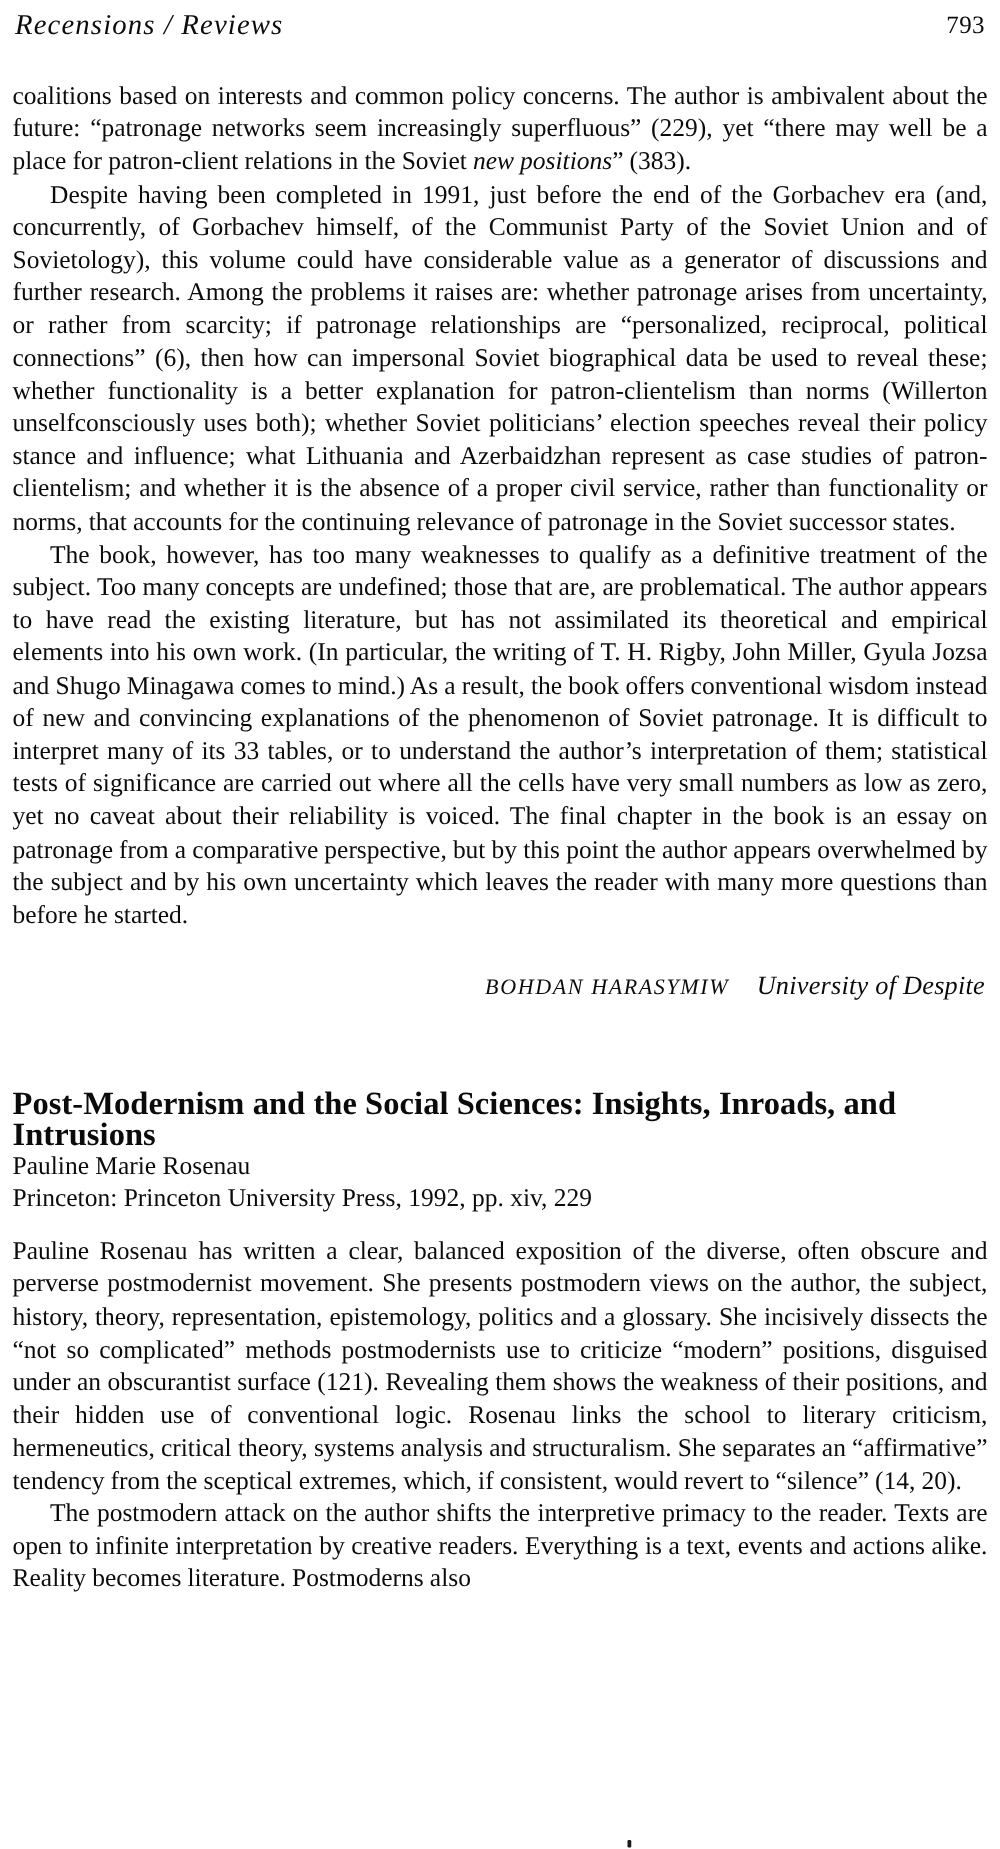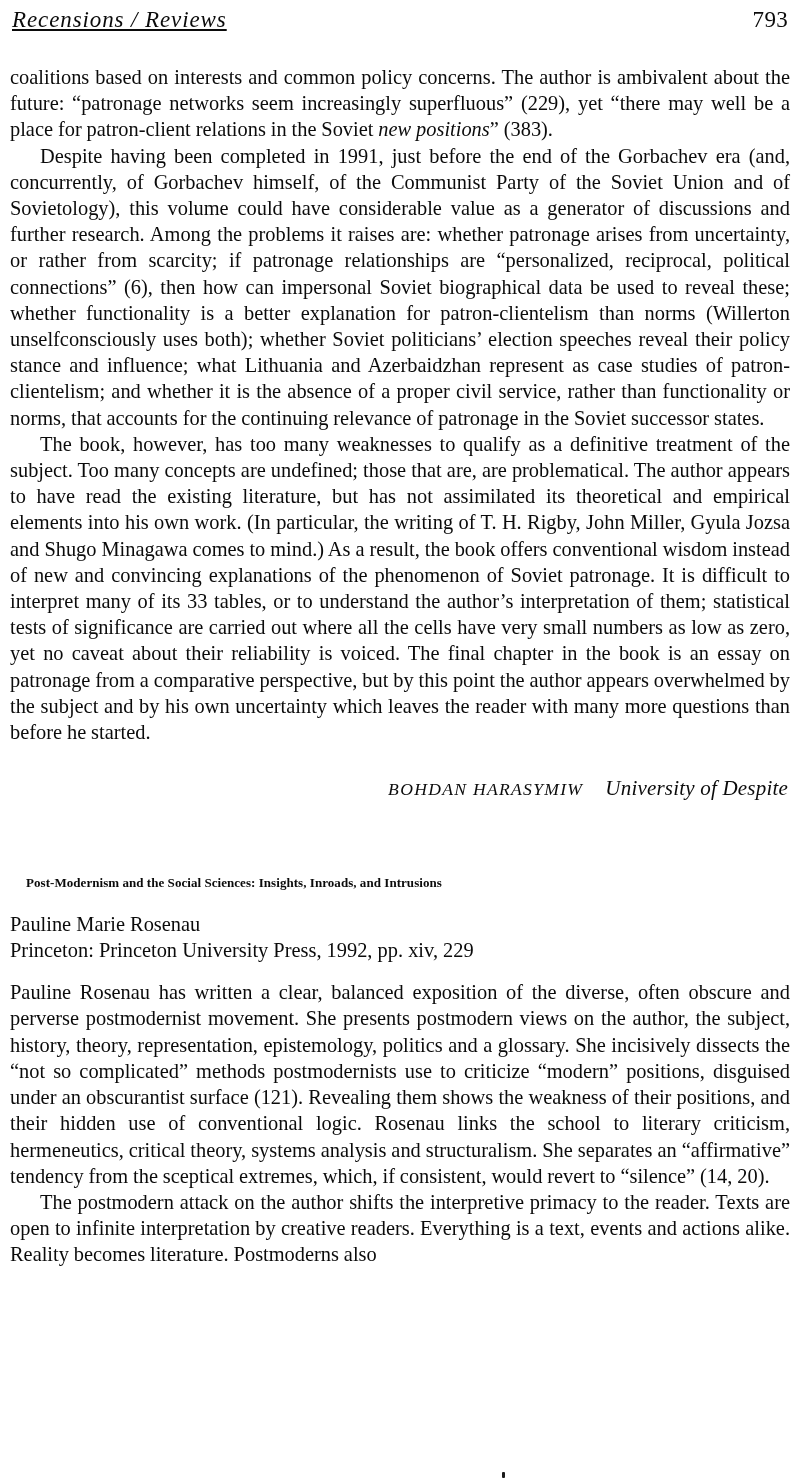--- a/index.html
+++ b/index.html
@@ -35,27 +35,26 @@
   }
   .running-head-title {
     position: absolute;
     left: 2px;
     top: 0;
     font-style: italic;
     font-size: 23px;
     letter-spacing: 0.9px;
     line-height: 28px;
     white-space: nowrap;
-    text-decoration: underline;
   }
   .running-head-folio {
     position: absolute;
     right: 2px;
     top: 0;
-    font-size: 23px;
+    font-size: 20px;
     line-height: 28px;
     letter-spacing: 0.3px;
   }
 
   
   .body-block {
     margin-top: 24px;
   }
   p.para {
     margin: 0;
@@ -94,23 +93,23 @@
     font-size: 21px;
     margin-left: 22px;
     letter-spacing: 0.2px;
   }
 
   
   .review-header {
     margin-top: 68px;
   }
   .review-header .book-title {
-    margin: 16px;
+    margin: 0;
     font-weight: bold;
-    font-size: 13px;
+    font-size: 26px;
     line-height: 25px;
     letter-spacing: 0.05px;
   }
   .review-header .book-author,
   .review-header .book-imprint {
     margin: 0;
     font-size: 20.4px;
     line-height: 26px;
   }
 

